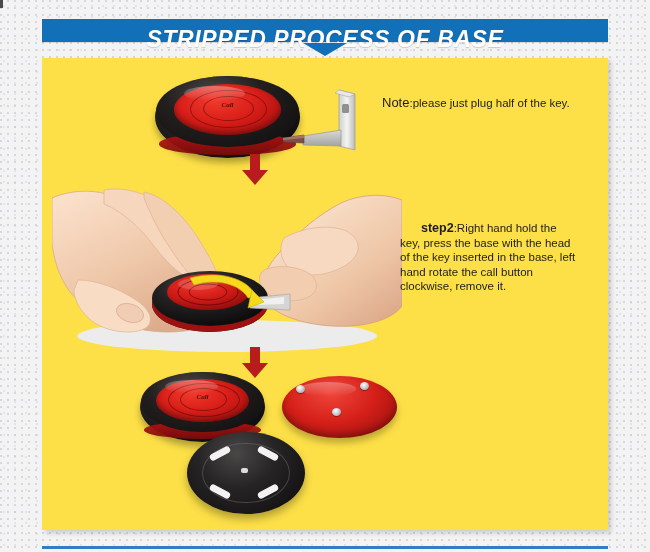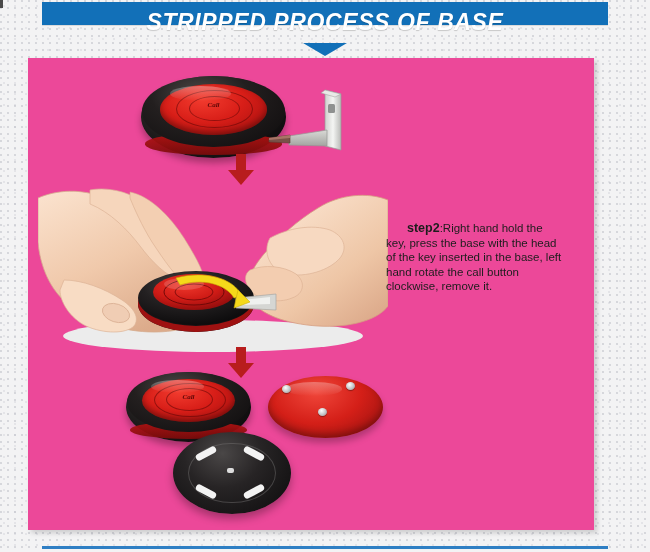--- a/index.html
+++ b/index.html
@@ -15,21 +15,21 @@
     background-image:
       radial-gradient(circle at 1px 1px, rgba(190,192,200,0.55) 0.9px, transparent 1.1px),
       radial-gradient(circle at 4px 6px, rgba(205,206,214,0.40) 0.8px, transparent 1px);
     background-size:7px 7px, 11px 11px;
   }
   #leftedge{
     position:absolute;left:0;top:0;width:3px;height:8px;background:#4a4a4a;
   }
   
   #banner{
-    position:absolute;left:42px;top:2px;width:566px;height:23px;
+    position:absolute;left:42px;top:19px;width:566px;height:23px;
     background:#1270b8;
     box-shadow:0 1px 0 rgba(0,0,0,0.10);
   }
   #banner-title{
     color:#ffffff;
     font-size:23px;
     font-weight:bold;
     font-style:italic;
     letter-spacing:0.6px;
     line-height:41px;
@@ -39,22 +39,22 @@
   }
   #banner-arrow{
     position:absolute;left:303px;top:43px;
     width:0;height:0;
     border-left:22px solid transparent;
     border-right:22px solid transparent;
     border-top:13px solid #1270b8;
   }
   
   #card{
-    position:absolute;left:28px;top:58px;width:566px;height:472px;
-    background:#ec4899;
+    position:absolute;left:42px;top:58px;width:566px;height:472px;
+    background:#fde047;
     box-shadow:3px 3px 5px rgba(0,0,0,0.16);
   }
   #bottomrule{
     position:absolute;left:42px;top:546px;width:566px;height:3px;background:#2f7fc4;
   }
   .txtblock{
     position:absolute;
     color:#1d1d1d;
     font-size:11.5px;
     line-height:14.5px;
@@ -195,20 +195,21 @@
       <rect x="65" y="20" width="7" height="9" rx="1.5" fill="#8f9190"></rect>
 
       <path d="M26 52 L64 46 L64 62 L26 61 Z" fill="url(#mg2)" stroke="#979895" stroke-width="0.7"></path>
 
       <path d="M6 54 L27 51 L27 59 L6 58 Z" fill="#7a5148" stroke="#5d3a33" stroke-width="0.6"></path>
       <path d="M6 54 L27 51 L27 54 L6 56 Z" fill="#a87466"></path>
     </svg>
   </div>
 
   <div class="txtblock" style="left:340px;top:36px;width:210px;">
+    <div style="margin-top:2px;"><span style="font-size:13px;">Note</span><span>:please just plug half of the key.</span></div>
   </div>
 
   <div class="downarrow" style="left:200px;top:96px;">
     <div class="shaft"></div>
     <div class="head"></div>
   </div>
 
   <div class="photo" style="left:10px;top:128px;width:350px;height:170px;">
 
     <svg width="350" height="170" viewBox="0 0 350 170">

